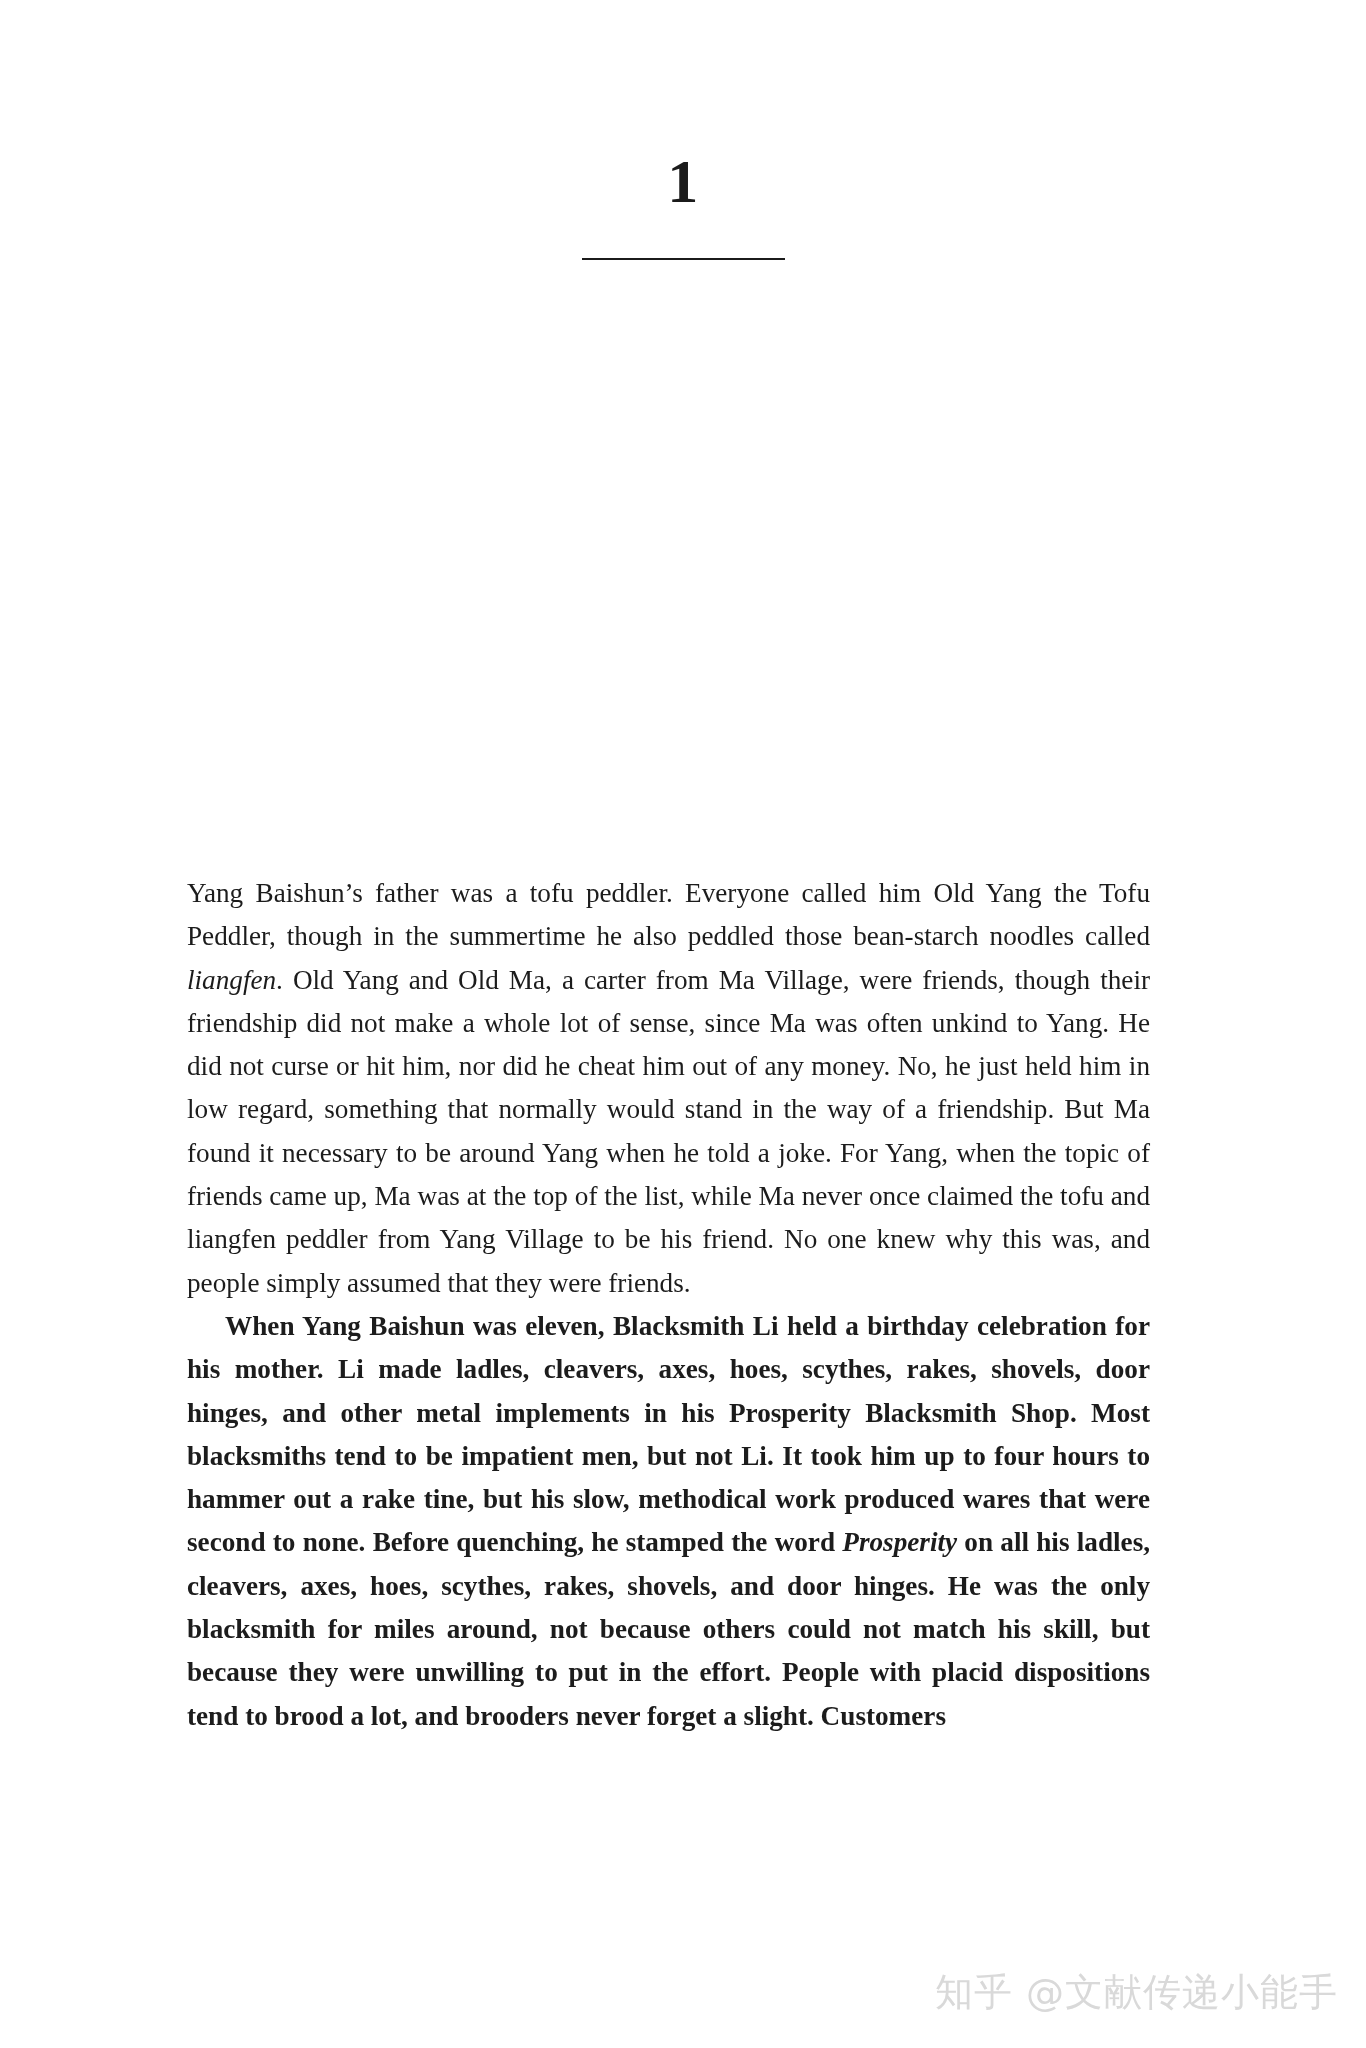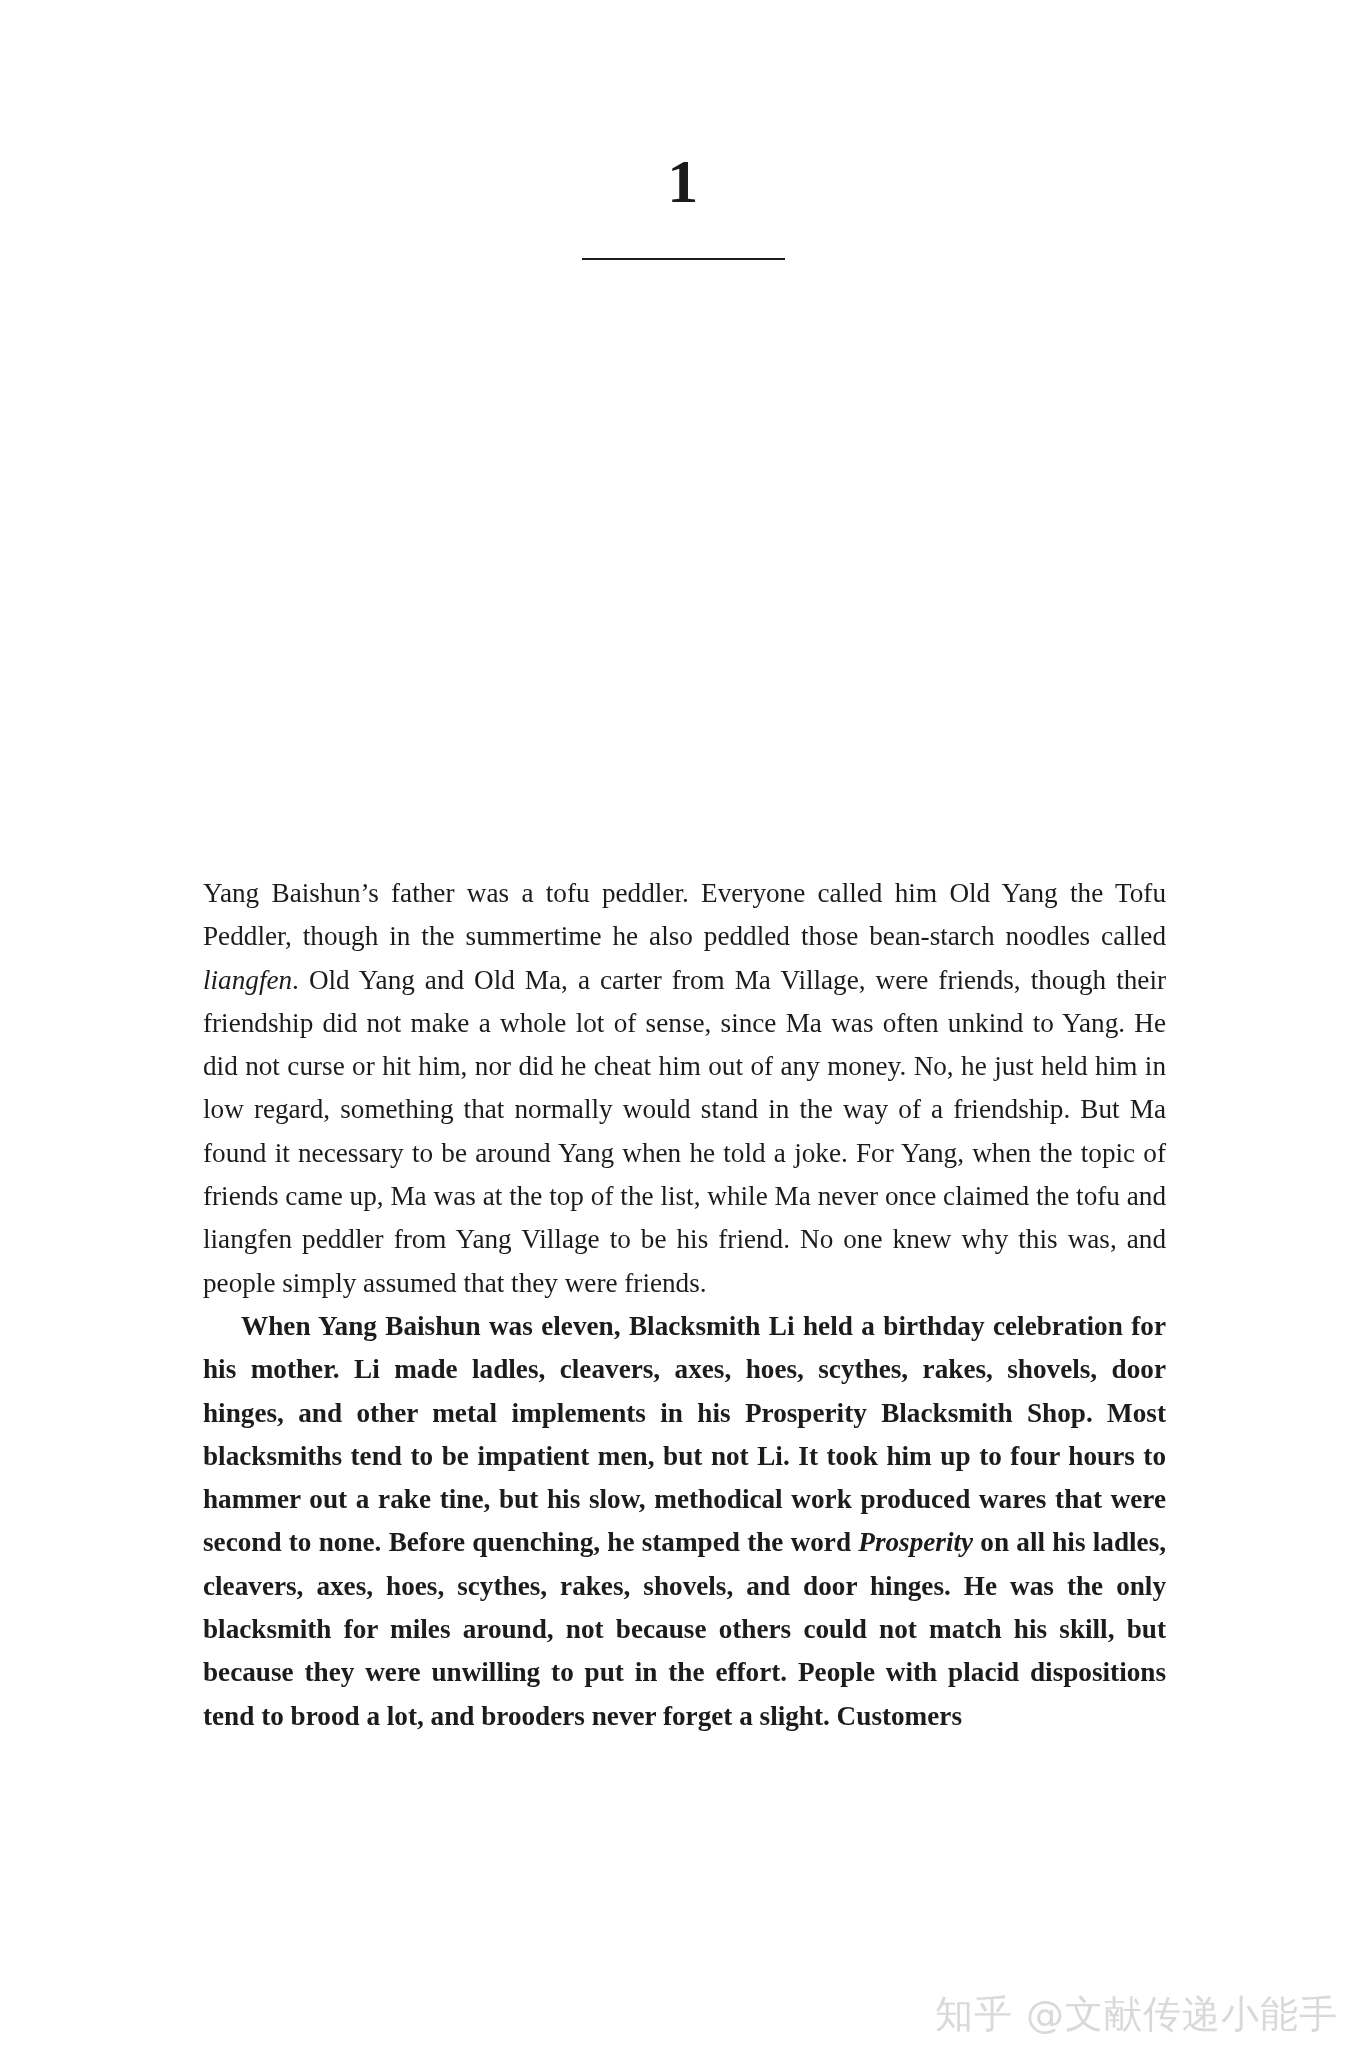--- a/index.html
+++ b/index.html
@@ -40,21 +40,21 @@
   .chapter-rule {
     width: 203px;
     height: 2px;
     background: #1b1b1b;
     margin: 46px auto 0 auto;
   }
 
   
   .text-block {
     position: absolute;
-    left: 203px;
+    left: 187px;
     top: 872px;
     width: 963px;
   }
   .para {
     font-family: "Liberation Serif", "DejaVu Serif", serif;
     font-size: 27.2px;
     line-height: 43.3px;
     text-align: justify;
     text-justify: inter-word;
     color: #1c1c1c;
@@ -67,21 +67,21 @@
     font-weight: bold;
   }
   .para em {
     font-style: italic;
   }
 
   
   .watermark {
     position: absolute;
     right: 28px;
-    bottom: 10px;
+    bottom: 32px;
     font-family: "DejaVu Sans", "Liberation Sans", sans-serif;
     font-size: 38px;
     line-height: 1.2;
     color: #d9d9d9;
     letter-spacing: 1px;
     white-space: nowrap;
     user-select: none;
   }
 </style>
 </head>

